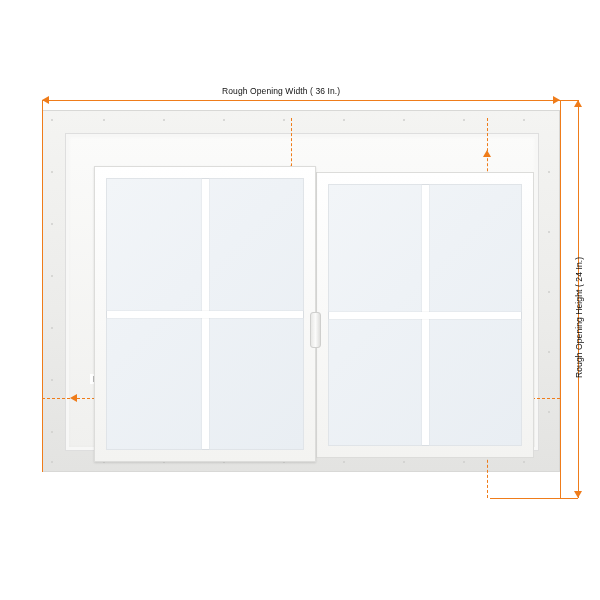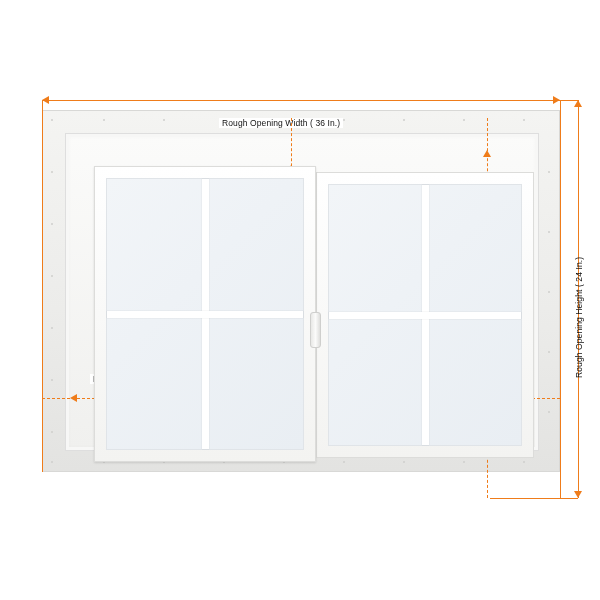--- a/index.html
+++ b/index.html
@@ -231,21 +231,21 @@
 
       <div class="handle"></div>
     </div>
   </div>
 
   <div class="dline dline-h dline-solid-h" style="left:42px; top:100px; width:518px;"></div>
   <div class="arrow arrow-left" style="left:42px; top:96px;"></div>
   <div class="arrow arrow-right" style="left:553px; top:96px;"></div>
   <div class="tick-v" style="left:42px; top:100px; height:372px;"></div>
   <div class="tick-v" style="left:560px; top:100px; height:398px;"></div>
-  <div class="dim-label label-chip" style="left:219px; top:86px;margin-top:32px;">Rough Opening Width ( 36 In.)</div>
+  <div class="dim-label label-chip" style="left:219px; top:86px;">Rough Opening Width ( 36 In.)</div>
 
   <div class="dline dline-v dline-solid-v" style="left:578px; top:100px; height:398px;"></div>
   <div class="arrow arrow-up" style="left:574px; top:100px;"></div>
   <div class="arrow arrow-down" style="left:574px; top:491px;"></div>
   <div class="tick-h" style="left:42px; top:100px; width:536px;"></div>
   <div class="tick-h" style="left:490px; top:498px; width:88px;"></div>
   <div class="dim-label vert" style="left:574px; top:378px;">Rough Opening Height ( 24 In.)</div>
 
   <div class="dline dline-v" style="left:487px; top:118px; height:380px;"></div>
   <div class="arrow arrow-up" style="left:483px; top:150px;"></div>

